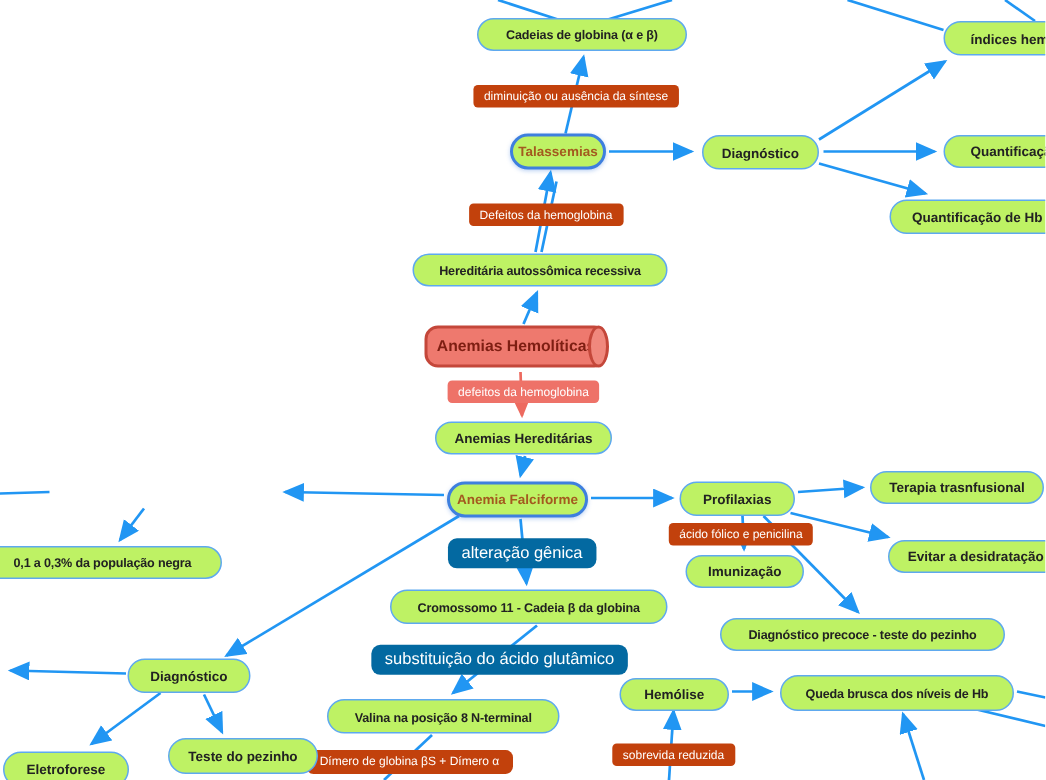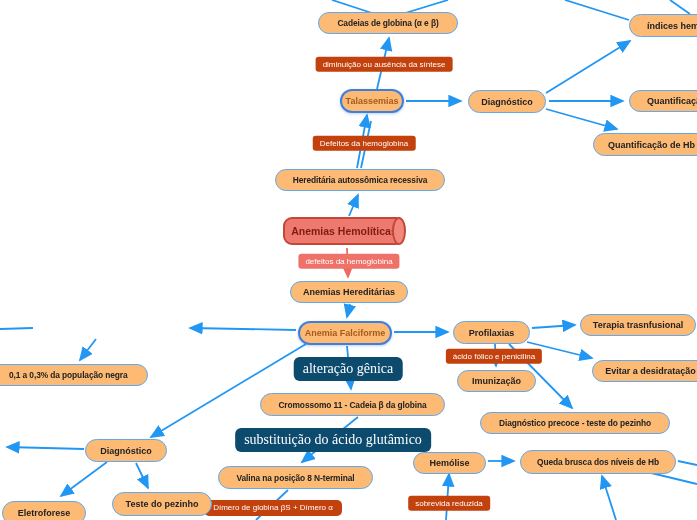--- a/index.html
+++ b/index.html
@@ -4,42 +4,42 @@
 <style>
   html,body { margin:0; padding:0; background:#fff; }
   #canvas {
     position:relative; width:697px; height:520px; overflow:hidden;
     background:#ffffff; font-family:"Liberation Sans", sans-serif;
   }
   #edges { position:absolute; left:0; top:0; z-index:1; }
   .node {
     position:absolute; z-index:3; box-sizing:border-box;
     display:flex; align-items:center; justify-content:center;
-    background:#fdba74; border:1.6px solid #5EA9EF; border-radius:12px;
+    background:#bef264; border:1.6px solid #5EA9EF; border-radius:12px;
     font-weight:bold; font-size:9px; color:#222; white-space:nowrap;
   }
   .node.tight { font-size:8.4px; letter-spacing:-0.1px; }
   .node.hl { border:2px solid #3E7FDE; color:#A35A1F; box-shadow:0 1px 3px rgba(62,127,222,.35); }
   .node.clip { justify-content:flex-start; }
   .cylinder {
     position:absolute; z-index:3; box-sizing:border-box;
     display:flex; align-items:center; justify-content:center;
     background:#EE796E; border:2px solid #C4473A; border-radius:9px;
     font-weight:bold; font-size:10.5px; color:#7E1E12; white-space:nowrap;
   }
   .cylinder .cap {
     position:absolute; right:-3px; top:-2px; bottom:-2px; width:14px;
     border:2px solid #C4473A; border-radius:50%; background:#F0887D; box-sizing:border-box;
   }
   .elabel {
     position:absolute; z-index:2; transform:translate(-50%,-50%);
     background:#c2410c; color:#fff; font-size:8px; line-height:1.2;
     padding:2.5px 7px; border-radius:3px; white-space:nowrap;
   }
-  .elabel.dark { background:#0c4a6e; font-size:14px; border-radius:6px; padding:3.5px 9px;font-family:Liberation Serif, serif; }
+  .elabel.dark { background:#0369a1; font-size:11px; border-radius:6px; padding:3.5px 9px; }
   .elabel.red  { background:#EE7268; }
   .elabel.block {
     transform:none; white-space:normal; text-align:center;
     border-radius:5px; padding:3px 6px;
   }
 </style>
 </head>
 <body>
 
 <div id="canvas">

